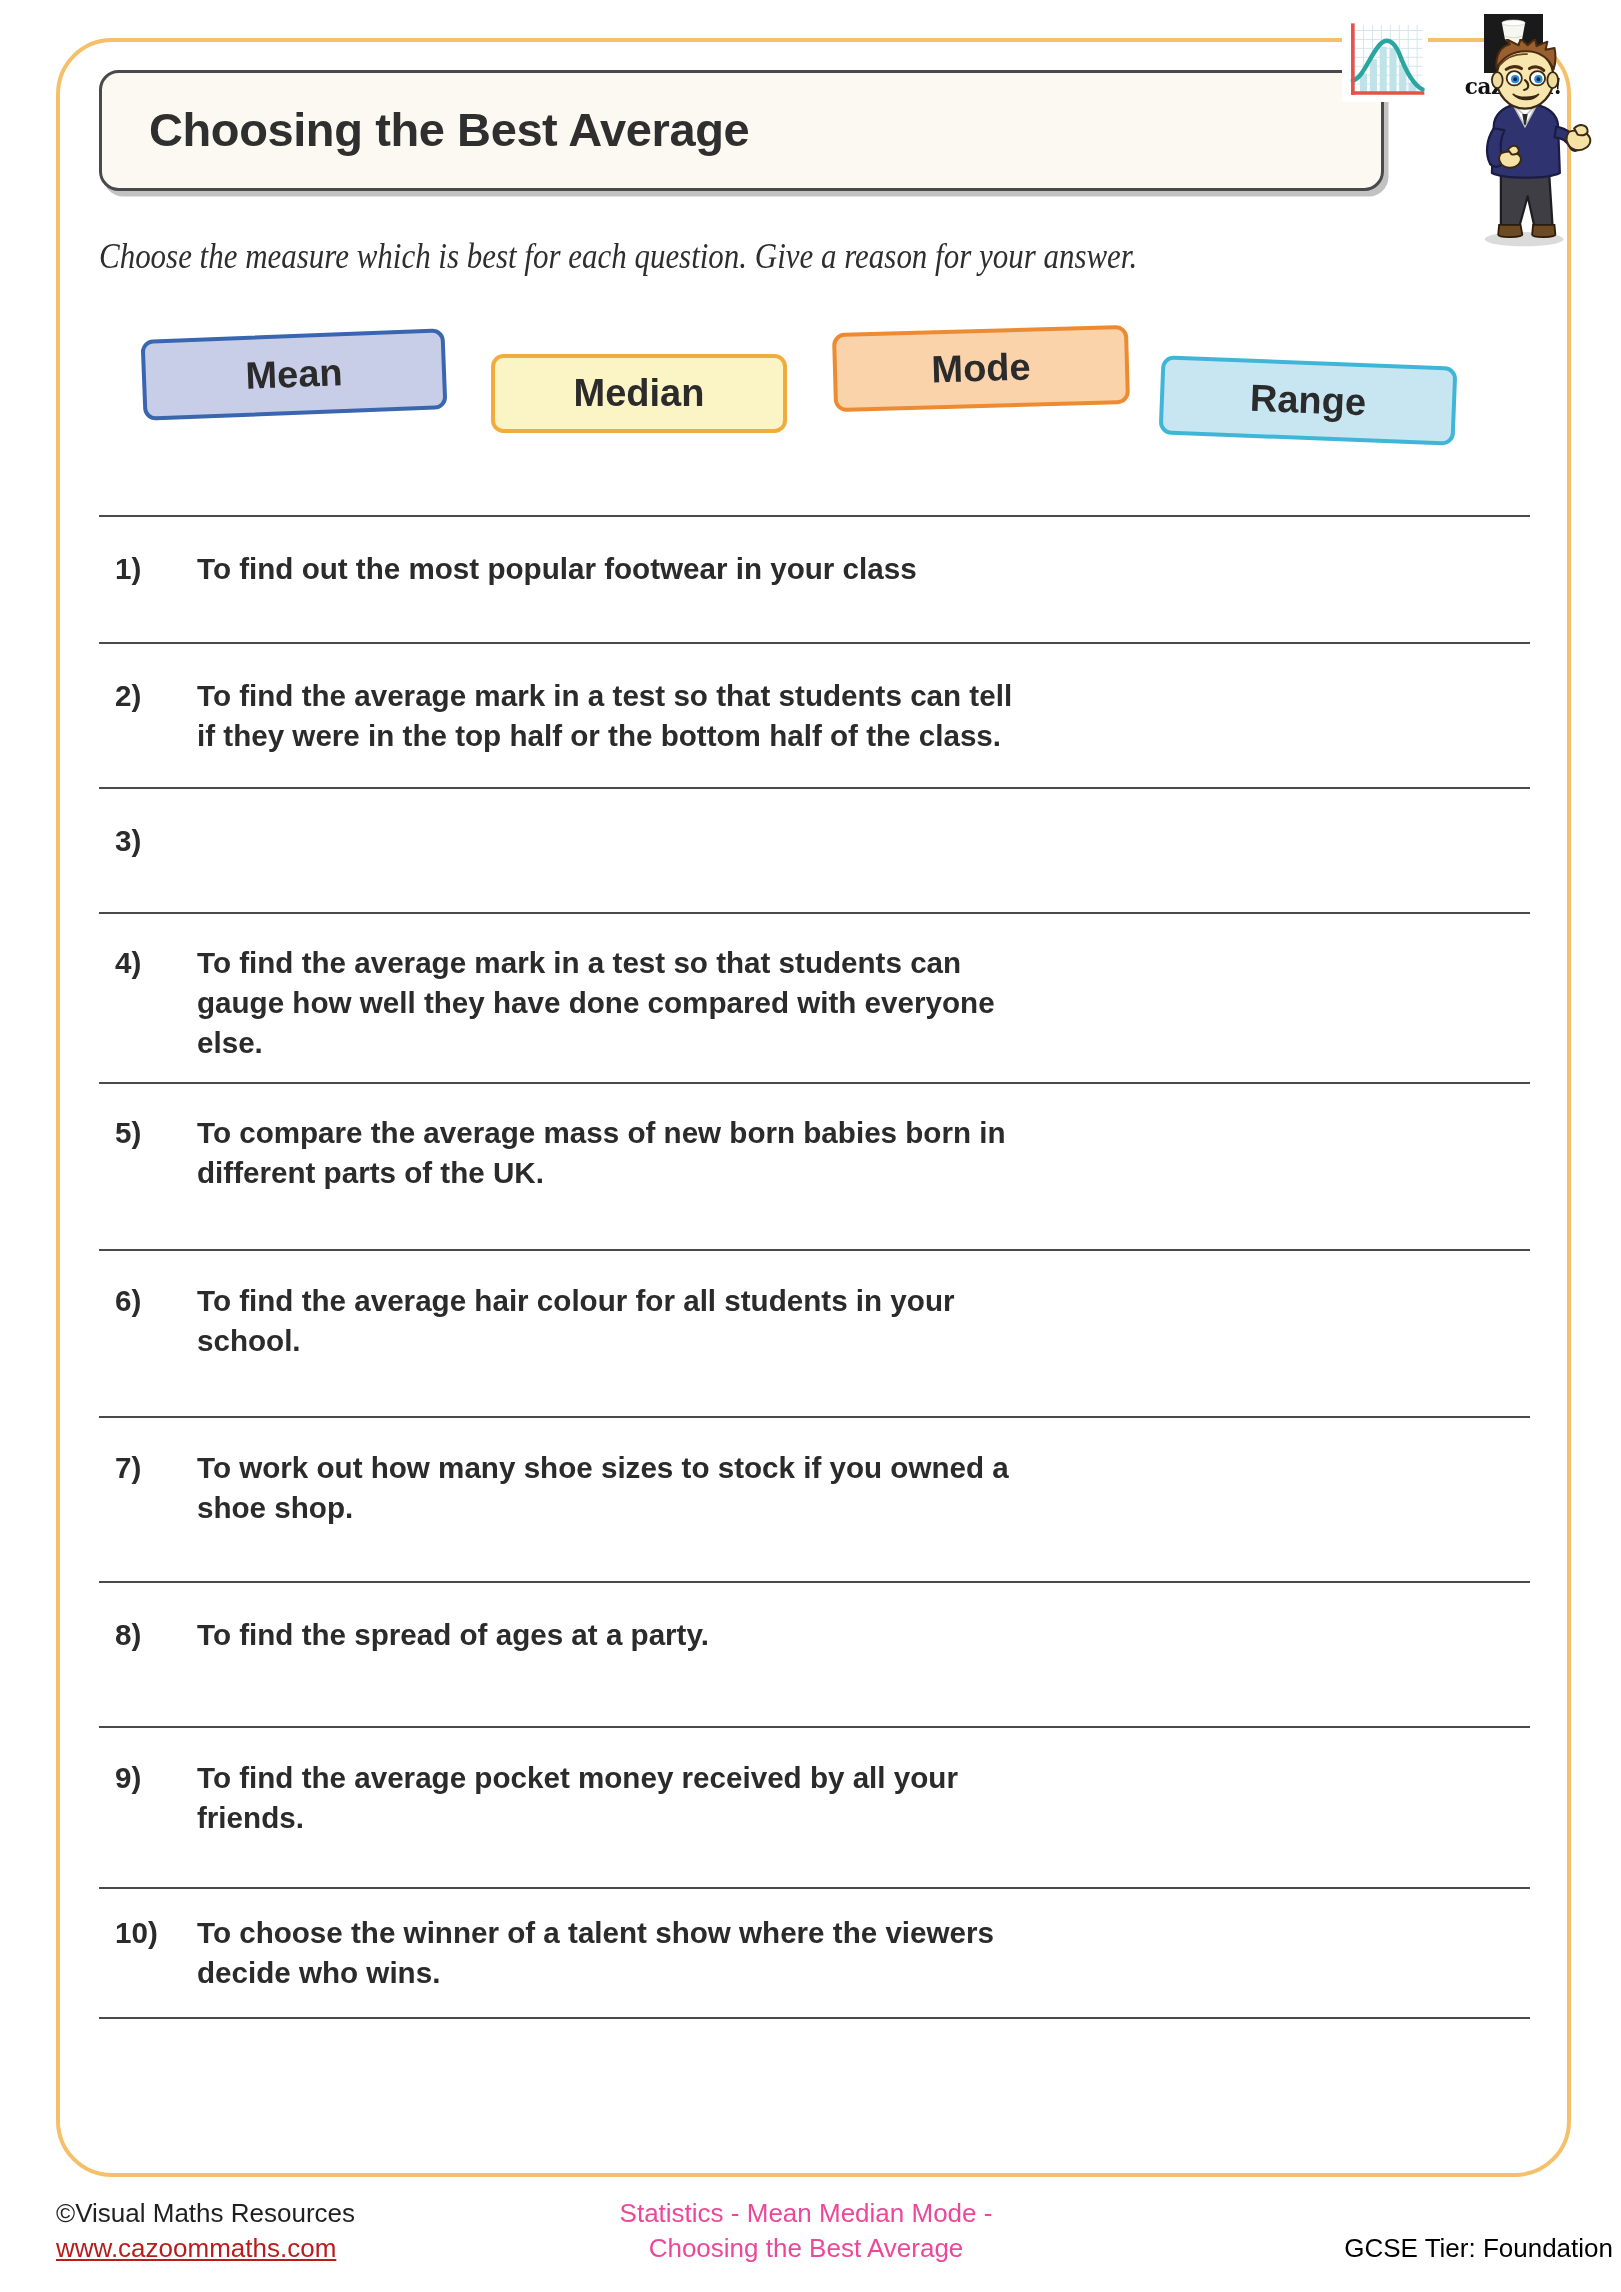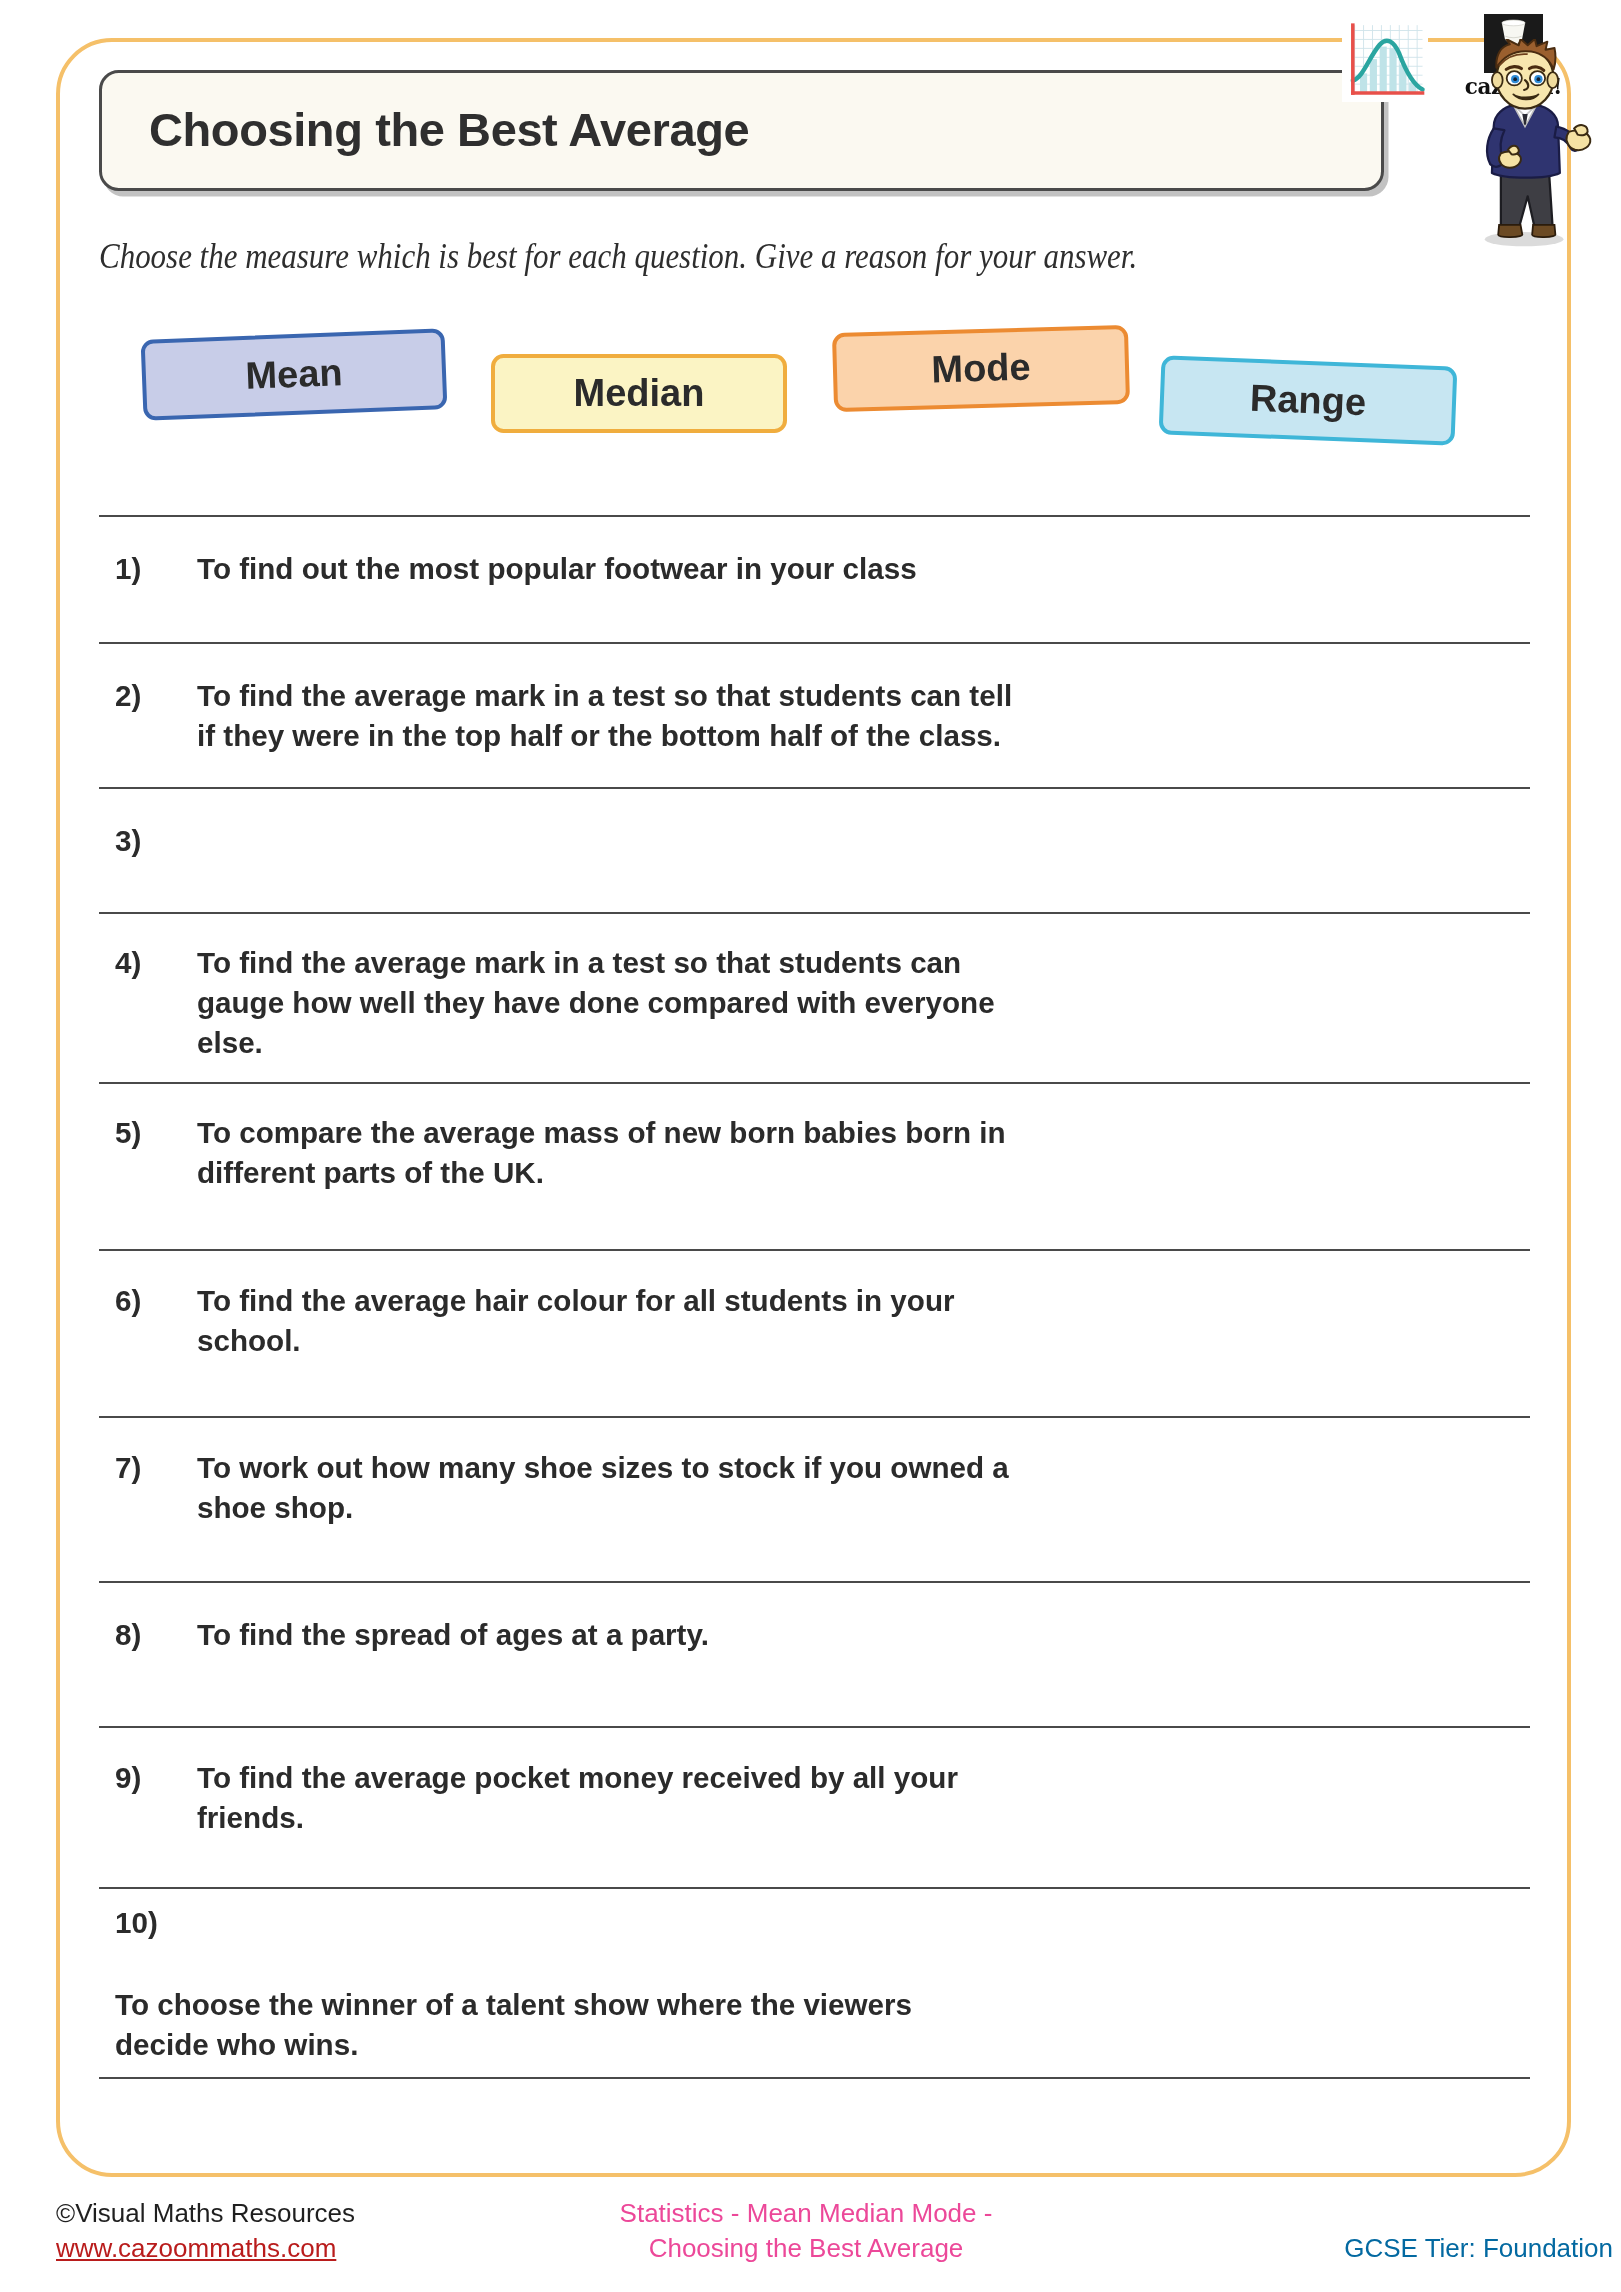--- a/index.html
+++ b/index.html
@@ -239,21 +239,21 @@
     color: #ec4899;
     line-height: 35px;
     white-space: pre-line;
   }
   .footer-right {
     position: absolute;
     right: 56px;
     top: 35px;
     font-family: "Liberation Sans Narrow", "Liberation Sans", sans-serif;
     font-size: 26px;
-    color: #0369a1;
+    color: #000000;
     line-height: 35px;
   }
 </style>
 </head>
 <body>
 
 <div class="sheet">
 
   <div class="page-border"></div>
 
@@ -436,21 +436,21 @@
     </div>
 
     <div class="rule"></div>
     <div class="qrow" style="height:159px;padding-top:30px;">
       <div class="qnum">9)</div>
       <div class="qtext">To find the average pocket money received by all your
 friends.</div>
     </div>
 
     <div class="rule"></div>
-    <div class="qrow" style="height:188px;padding-top:14px;flex-direction:column;">
+    <div class="qrow" style="height:128px;padding-top:24px;">
       <div class="qnum">10)</div>
       <div class="qtext">To choose the winner of a talent show where the viewers
 decide who wins.</div>
     </div>
 
     <div class="rule"></div>
   </div>
 
   <div class="footer">
     <div class="footer-left">

